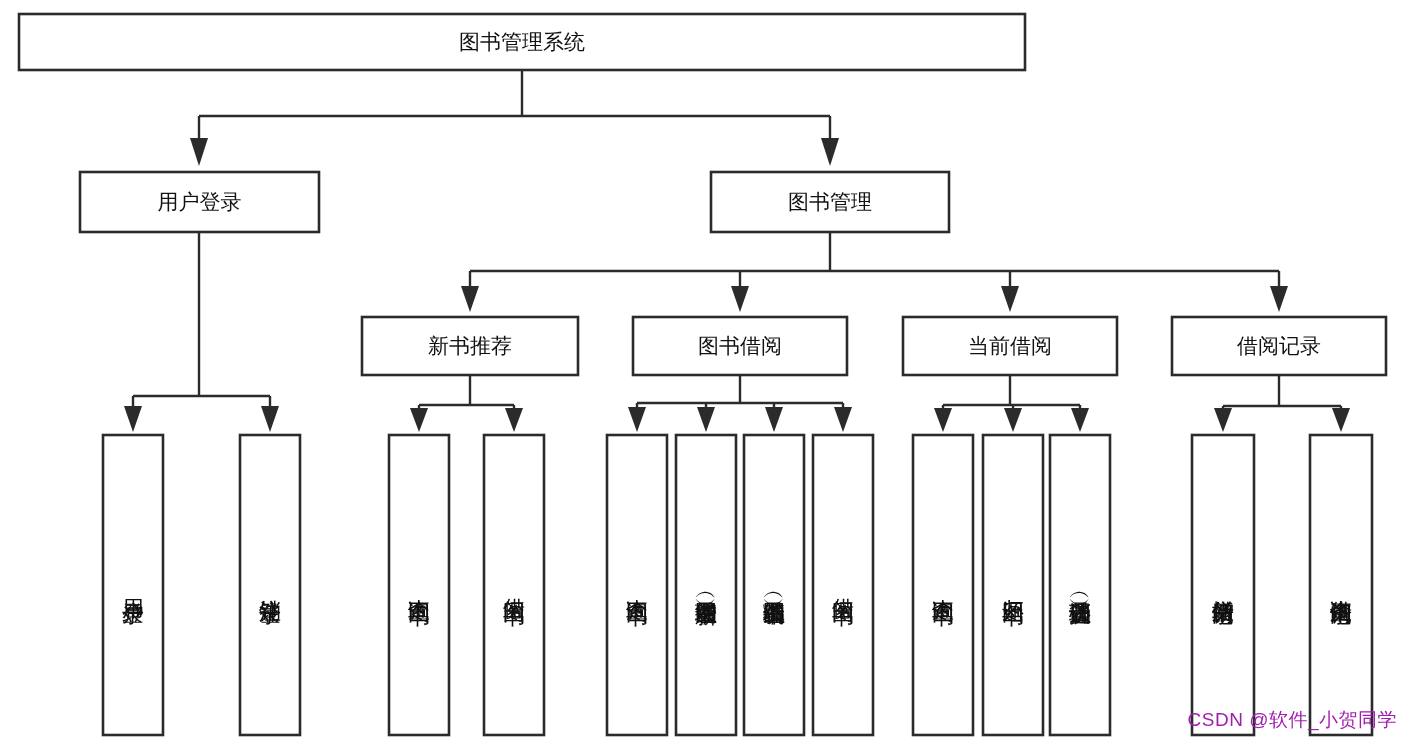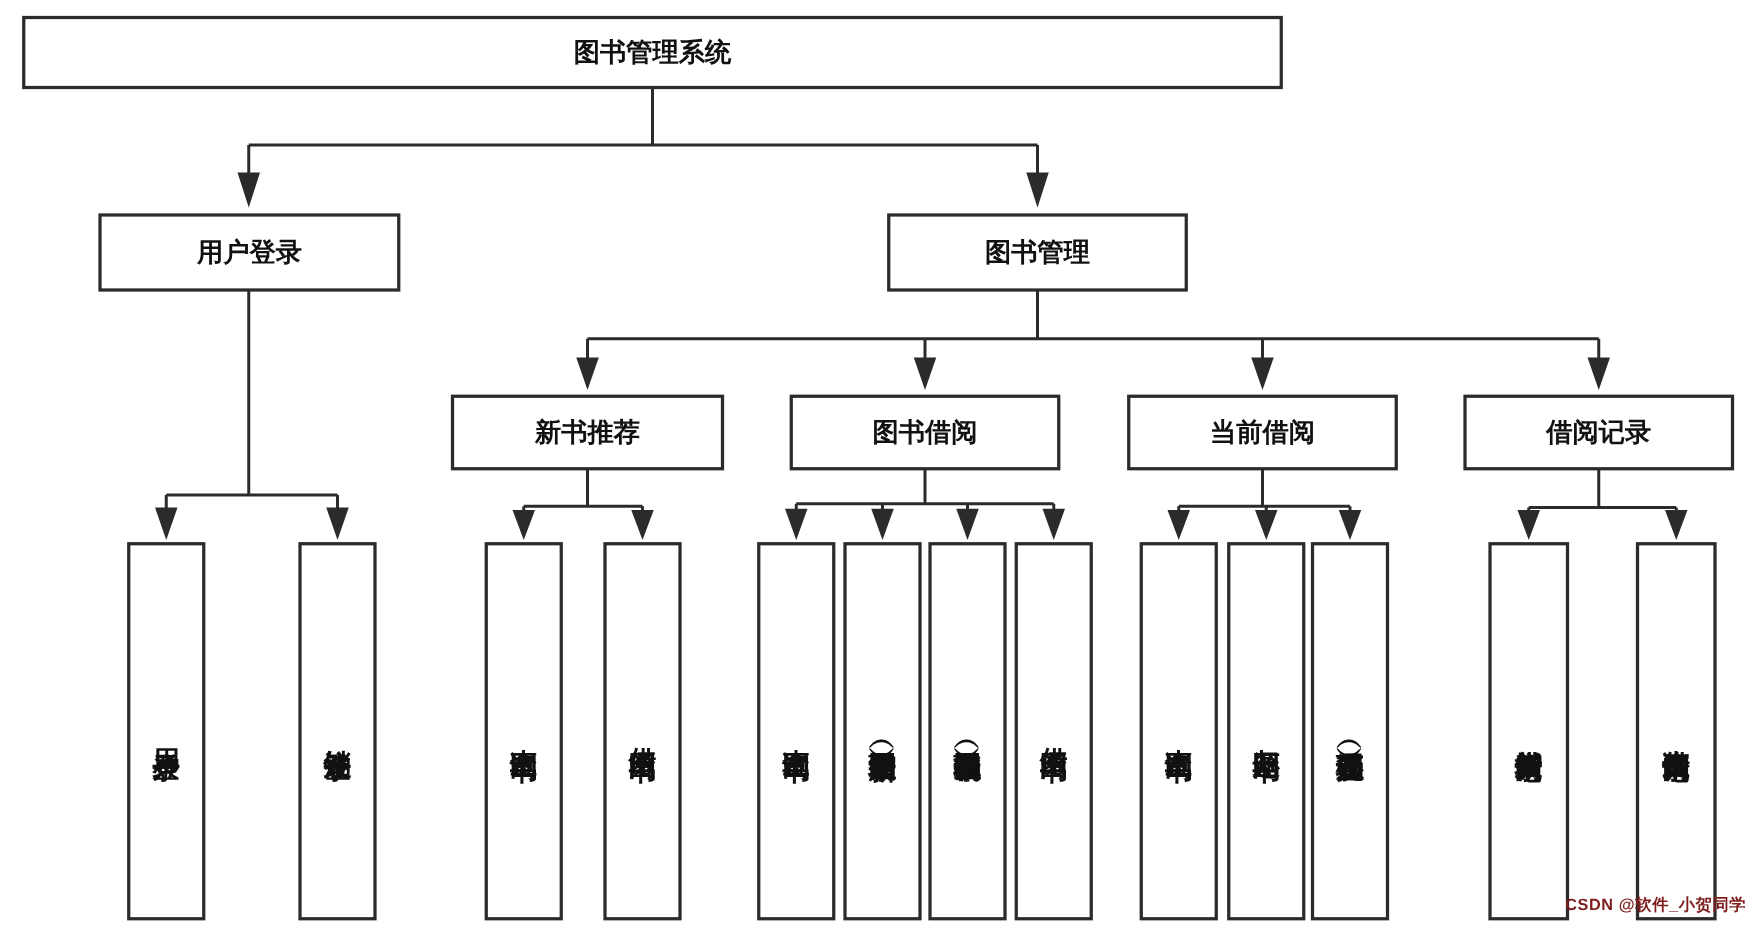--- a/index.html
+++ b/index.html
@@ -11,21 +11,20 @@
     width: 1405px;
     height: 747px;
     font-family: "Liberation Sans", sans-serif;
     overflow: hidden;
   }
   #diagram-root {
     position: relative;
     width: 1405px;
     height: 737px;
     background: #ffffff;
-    font-weight: bold;
   }
   svg#tree-svg {
     position: absolute;
     left: 0;
     top: 0;
     width: 1405px;
     height: 747px;
   }
   .node-box {
     fill: #ffffff;
@@ -63,22 +62,22 @@
     justify-content: center;
     text-align: center;
     white-space: nowrap;
     pointer-events: none;
   }
   .watermark {
     position: absolute;
     right: 8px;
     bottom: 4px;
     font-family: "Liberation Sans", sans-serif;
-    font-size: 13px;
-    color: #7f1d1d;
+    font-size: 19px;
+    color: #a21caf;
     letter-spacing: 0.5px;
     white-space: nowrap;
   }
 </style>
 </head>
 <body>
 
 <div id="diagram-root">
 
   <svg id="tree-svg" viewBox="0 0 1405 747">

